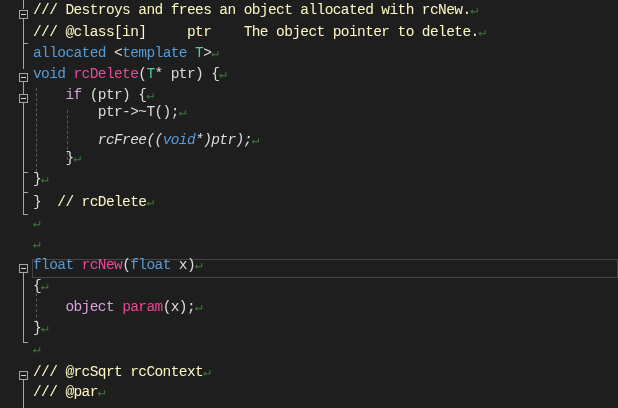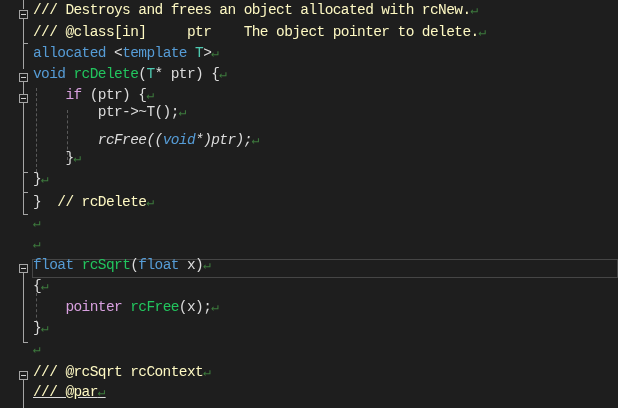--- a/index.html
+++ b/index.html
@@ -26,21 +26,21 @@
   }
   .fold::after {
     content: ""; position: absolute; left: 1px; top: 3px; width: 5px; height: 1px; background: #d0d0d0;
   }
   .vline { position: absolute; left: 23px; width: 1px; background: #a5a5a5; }
   .hend { position: absolute; left: 23px; width: 5px; height: 1px; background: #a5a5a5; }
   .guide { position: absolute; width: 0; border-left: 1px dashed #5a5a5a; }
   .cm { color: #fef9c3; }
   .kw { color: #569cd6; }
   .tp { color: #4ec9b0; }
-  .fn { color: #22c55e; text-align: center; }
+  .fn { color: #ec4899; text-align: center; }
   .ctl { color: #d8a0df; text-align: center; }
   .pl { color: #dcdcdc; }
   .ret { color: #3d7a3d; font-size: 13px; letter-spacing: 0; }
 </style>
 </head>
 <body>
 
 <div class="editor">
 
   <div class="cur-line" style="top:259px;"></div>
@@ -73,21 +73,21 @@
       <div class="line" style="top: 43px;"><span class="kw">allocated</span><span class="pl"> &lt;</span><span class="kw">template</span><span class="pl"> </span><span class="tp">T</span><span class="pl">&gt;</span><span class="ret">↵</span></div>
       <div class="line" style="top: 64px;"><span class="kw">void</span><span class="pl"> </span><span class="fn">rcDelete</span><span class="pl">(</span><span class="tp">T</span><span class="pl">* ptr) {</span><span class="ret">↵</span></div>
       <div class="line" style="top: 85px;"><span class="pl">    </span><span class="ctl">if</span><span class="pl"> (ptr) {</span><span class="ret">↵</span></div>
       <div class="line" style="top: 102px;"><span class="pl">        ptr-&gt;~T();</span><span class="ret">↵</span></div>
       <div class="line" style="top: 130px; font-style: italic;"><span class="pl">        rcFree((</span><span class="kw">void</span><span class="pl">*)ptr);</span><span class="ret">↵</span></div>
       <div class="line" style="top: 148px;"><span class="pl">    }</span><span class="ret">↵</span></div>
       <div class="line" style="top: 169px;"><span class="pl">}</span><span class="ret">↵</span></div>
       <div class="line" style="top: 192px;"><span class="pl">}  </span><span class="cm">// rcDelete</span><span class="ret">↵</span></div>
       <div class="line" style="top: 213px;"><span class="ret">↵</span></div>
       <div class="line" style="top: 234px;"><span class="ret">↵</span></div>
-      <div class="line" style="top: 255px;"><span class="kw">float</span><span class="pl"> </span><span class="fn">rcSqrt</span><span class="pl">(</span><span class="kw">float</span><span class="pl"> x)</span><span class="ret">↵</span></div>
+      <div class="line" style="top: 255px;"><span class="kw">float</span><span class="pl"> </span><span class="fn">rcNew</span><span class="pl">(</span><span class="kw">float</span><span class="pl"> x)</span><span class="ret">↵</span></div>
       <div class="line" style="top: 276px;"><span class="pl">{</span><span class="ret">↵</span></div>
-      <div class="line" style="top: 297px;"><span class="pl">    </span><span class="ctl">pointer</span><span class="pl"> </span><span class="fn">rcFree</span><span class="pl">(x);</span><span class="ret">↵</span></div>
+      <div class="line" style="top: 297px;"><span class="pl">    </span><span class="ctl">object</span><span class="pl"> </span><span class="fn">param</span><span class="pl">(x);</span><span class="ret">↵</span></div>
       <div class="line" style="top: 318px;"><span class="pl">}</span><span class="ret">↵</span></div>
       <div class="line" style="top: 339px;"><span class="ret">↵</span></div>
       <div class="line" style="top: 362px;"><span class="cm">/// @rcSqrt rcContext</span><span class="ret">↵</span></div>
-      <div class="line" style="top: 382px; text-decoration: underline;"><span class="cm">/// @par</span><span class="ret">↵</span></div>
+      <div class="line" style="top: 382px;"><span class="cm">/// @par</span><span class="ret">↵</span></div>
     </div>
 </div>
 
 </body></html>

